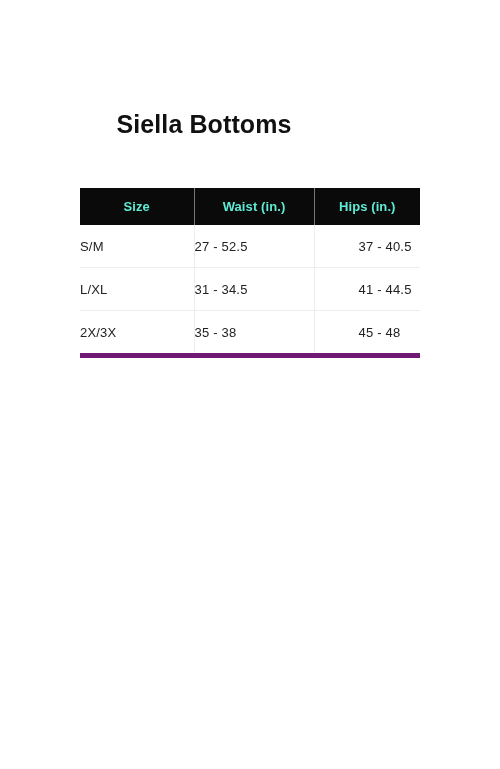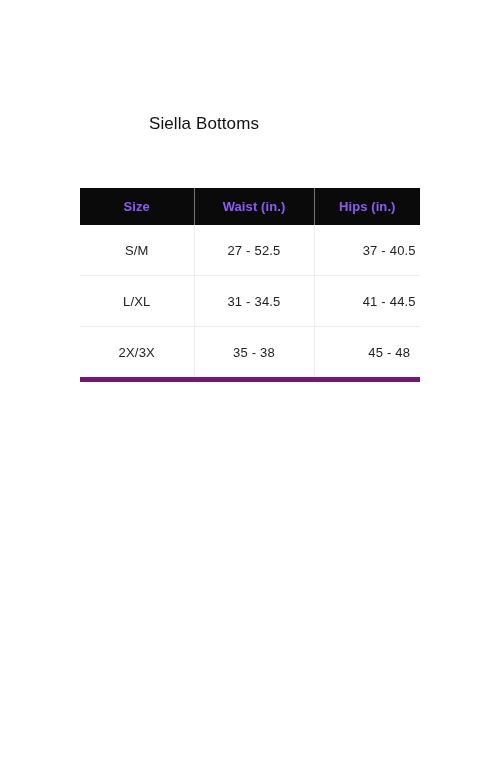--- a/index.html
+++ b/index.html
@@ -22,63 +22,62 @@
     height: 769px;
     background: #ffffff;
   }
 
   .page-title {
     position: absolute;
     top: 108px;
     left: 0;
     width: 408px;
     text-align: center;
-    font-size: 17px;
-    font-weight: 400;
+    font-size: 25px;
+    font-weight: 700;
     letter-spacing: 0.1px;
     color: #111111;
     line-height: 32px;
   }
 
   .size-table {
     position: absolute;
     left: 80px;
     top: 188px;
     width: 340px;
     border-collapse: collapse;
     table-layout: fixed;
   }
 
   .size-table col.c-size  { width: 114px; }
   .size-table col.c-waist { width: 120px; }
   .size-table col.c-hips  { width: 106px; }
 
   .size-table thead th {
     background: #0a0a0a;
-    color: #8b5cf6;
+    color: #5eead4;
     font-size: 13px;
     font-weight: bold;
     height: 37px;
     text-align: center;
     vertical-align: middle;
     padding: 0;
     letter-spacing: 0.1px;
     border-right: 1px solid #767676;
   }
   .size-table thead th:last-child {
     border-right: none;
     margin-left: 26px;
   }
 
   .size-table tbody td {
-    height: 50px;
+    height: 42px;
     font-size: 13px;
     font-weight: 400;
     color: #222222;
-    text-align: center;
     vertical-align: middle;
     padding: 0;
     background: #ffffff;
     border-bottom: 1px solid #ededed;
     border-right: 1px solid #ededed;
     letter-spacing: 0.2px;
   }
   .size-table tbody td:last-child {
     border-right: none;
     padding-left: 44px;

